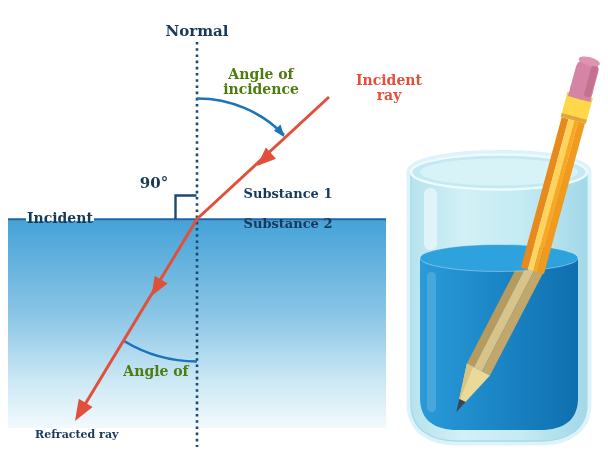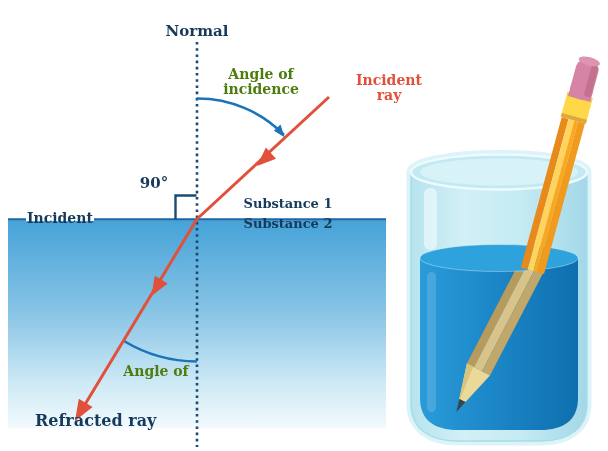--- a/index.html
+++ b/index.html
@@ -119,29 +119,29 @@
 </div>
 
 <div class="lbl navy f15" style="left:130px;top:176px;width:48px;text-align:center">
   <span>90°</span>
 </div>
 
 <div class="lbl navy f14" style="left:27px;top:211px">
   <span>Incident</span>
 </div>
 
-<div class="lbl navy f13 ctr" style="left:288px;top:196px">
+<div class="lbl navy f13 ctr" style="left:288px;top:186px">
   <span>Substance 1</span>
 </div>
 
 <div class="lbl navy f13 ctr" style="left:288px;top:216px">
   <span>Substance 2</span>
 </div>
 
 <div class="lbl blue f14 ctr" style="left:156px;top:364px">
   <span>Angle of</span>
 </div>
 
-<div class="lbl navy" style="left:35px;top:413px;font-size:16px">
+<div class="lbl navy" style="left:35px;top:427px;font-size:11px">
   <span>Refracted ray</span>
 </div>
 
 </div>
 
 </body></html>

